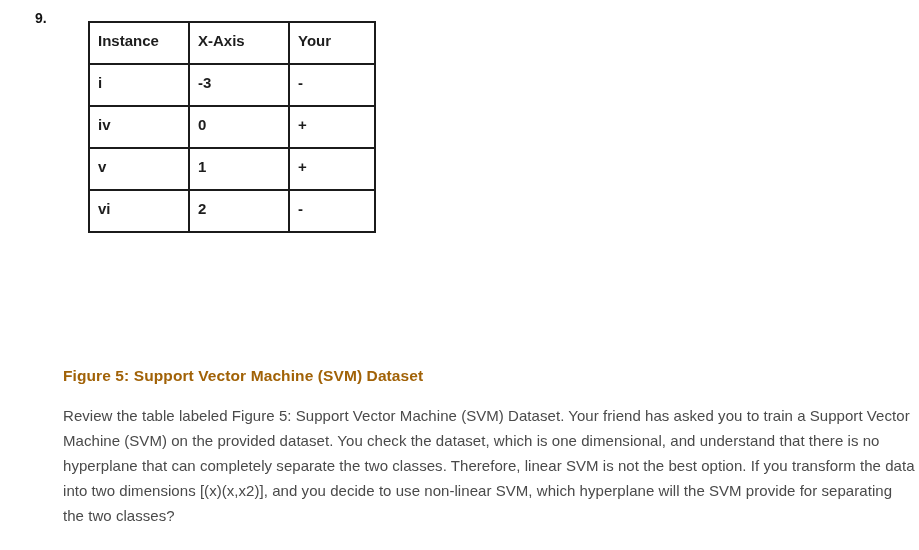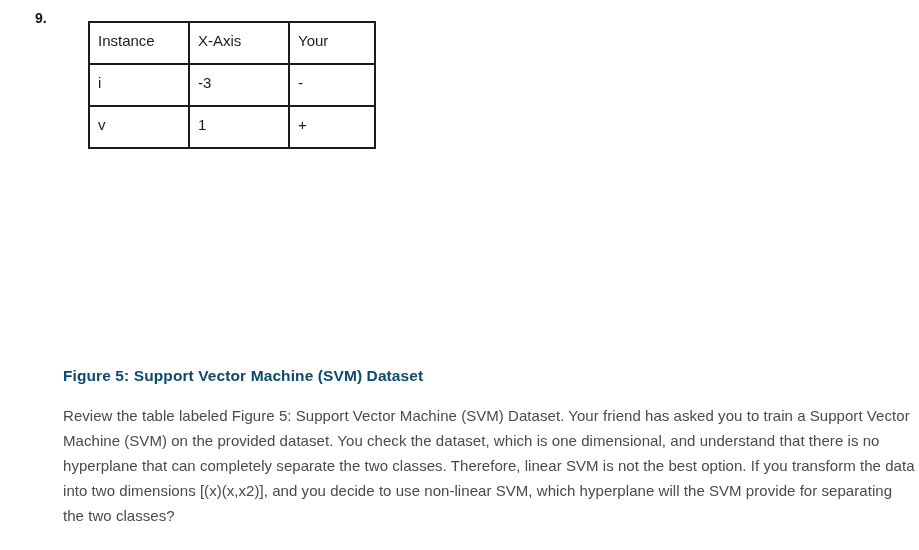--- a/index.html
+++ b/index.html
@@ -28,36 +28,36 @@
     top: 21px;
     border-collapse: collapse;
     table-layout: fixed;
     width: 286px;
     font-family: "Liberation Sans", sans-serif;
   }
   table.dataset-table th,
   table.dataset-table td {
     border: 2px solid #1b1b1b;
     font-size: 15px;
-    font-weight: normal;
+    font-weight: bold;
     color: #1d1d1d;
     text-align: left;
     vertical-align: top;
     padding: 9px 6px 0 8px;
     height: 31px;
     overflow: hidden;
     white-space: nowrap;
   }
   .figure-caption {
     position: absolute;
     left: 63px;
     top: 367px;
     font-size: 15.5px;
     font-weight: bold;
-    color: #0c4a6e;
+    color: #a16207;
     letter-spacing: 0.1px;
   }
   .question-text {
     position: absolute;
     left: 63px;
     top: 403px;
     width: 852px;
     font-size: 15px;
     line-height: 25px;
     color: #4a4a4a;
@@ -82,22 +82,32 @@
         <th>Your</th>
       </tr>
     </thead>
   <tbody>
       <tr>
         <td>i</td>
         <td>-3</td>
         <td>-</td>
       </tr>
       <tr>
+        <td>iv</td>
+        <td>0</td>
+        <td>+</td>
+      </tr>
+      <tr>
         <td>v</td>
         <td>1</td>
         <td>+</td>
+      </tr>
+      <tr>
+        <td>vi</td>
+        <td>2</td>
+        <td>-</td>
       </tr>
     </tbody>
 </table>
 
 <div class="figure-caption">Figure 5: Support Vector Machine (SVM) Dataset</div>
 
 <div class="question-text">Review the table labeled Figure 5: Support Vector Machine (SVM) Dataset. Your friend has asked you to train a Support Vector Machine (SVM) on the provided dataset. You check the dataset, which is one dimensional, and understand that there is no hyperplane that can completely separate the two classes. Therefore, linear SVM is not the best option. If you transform the data into two dimensions [(x)(x,x2)], and you decide to use non-linear SVM, which hyperplane will the SVM provide for separating the two classes?</div>
 
 </body></html>

